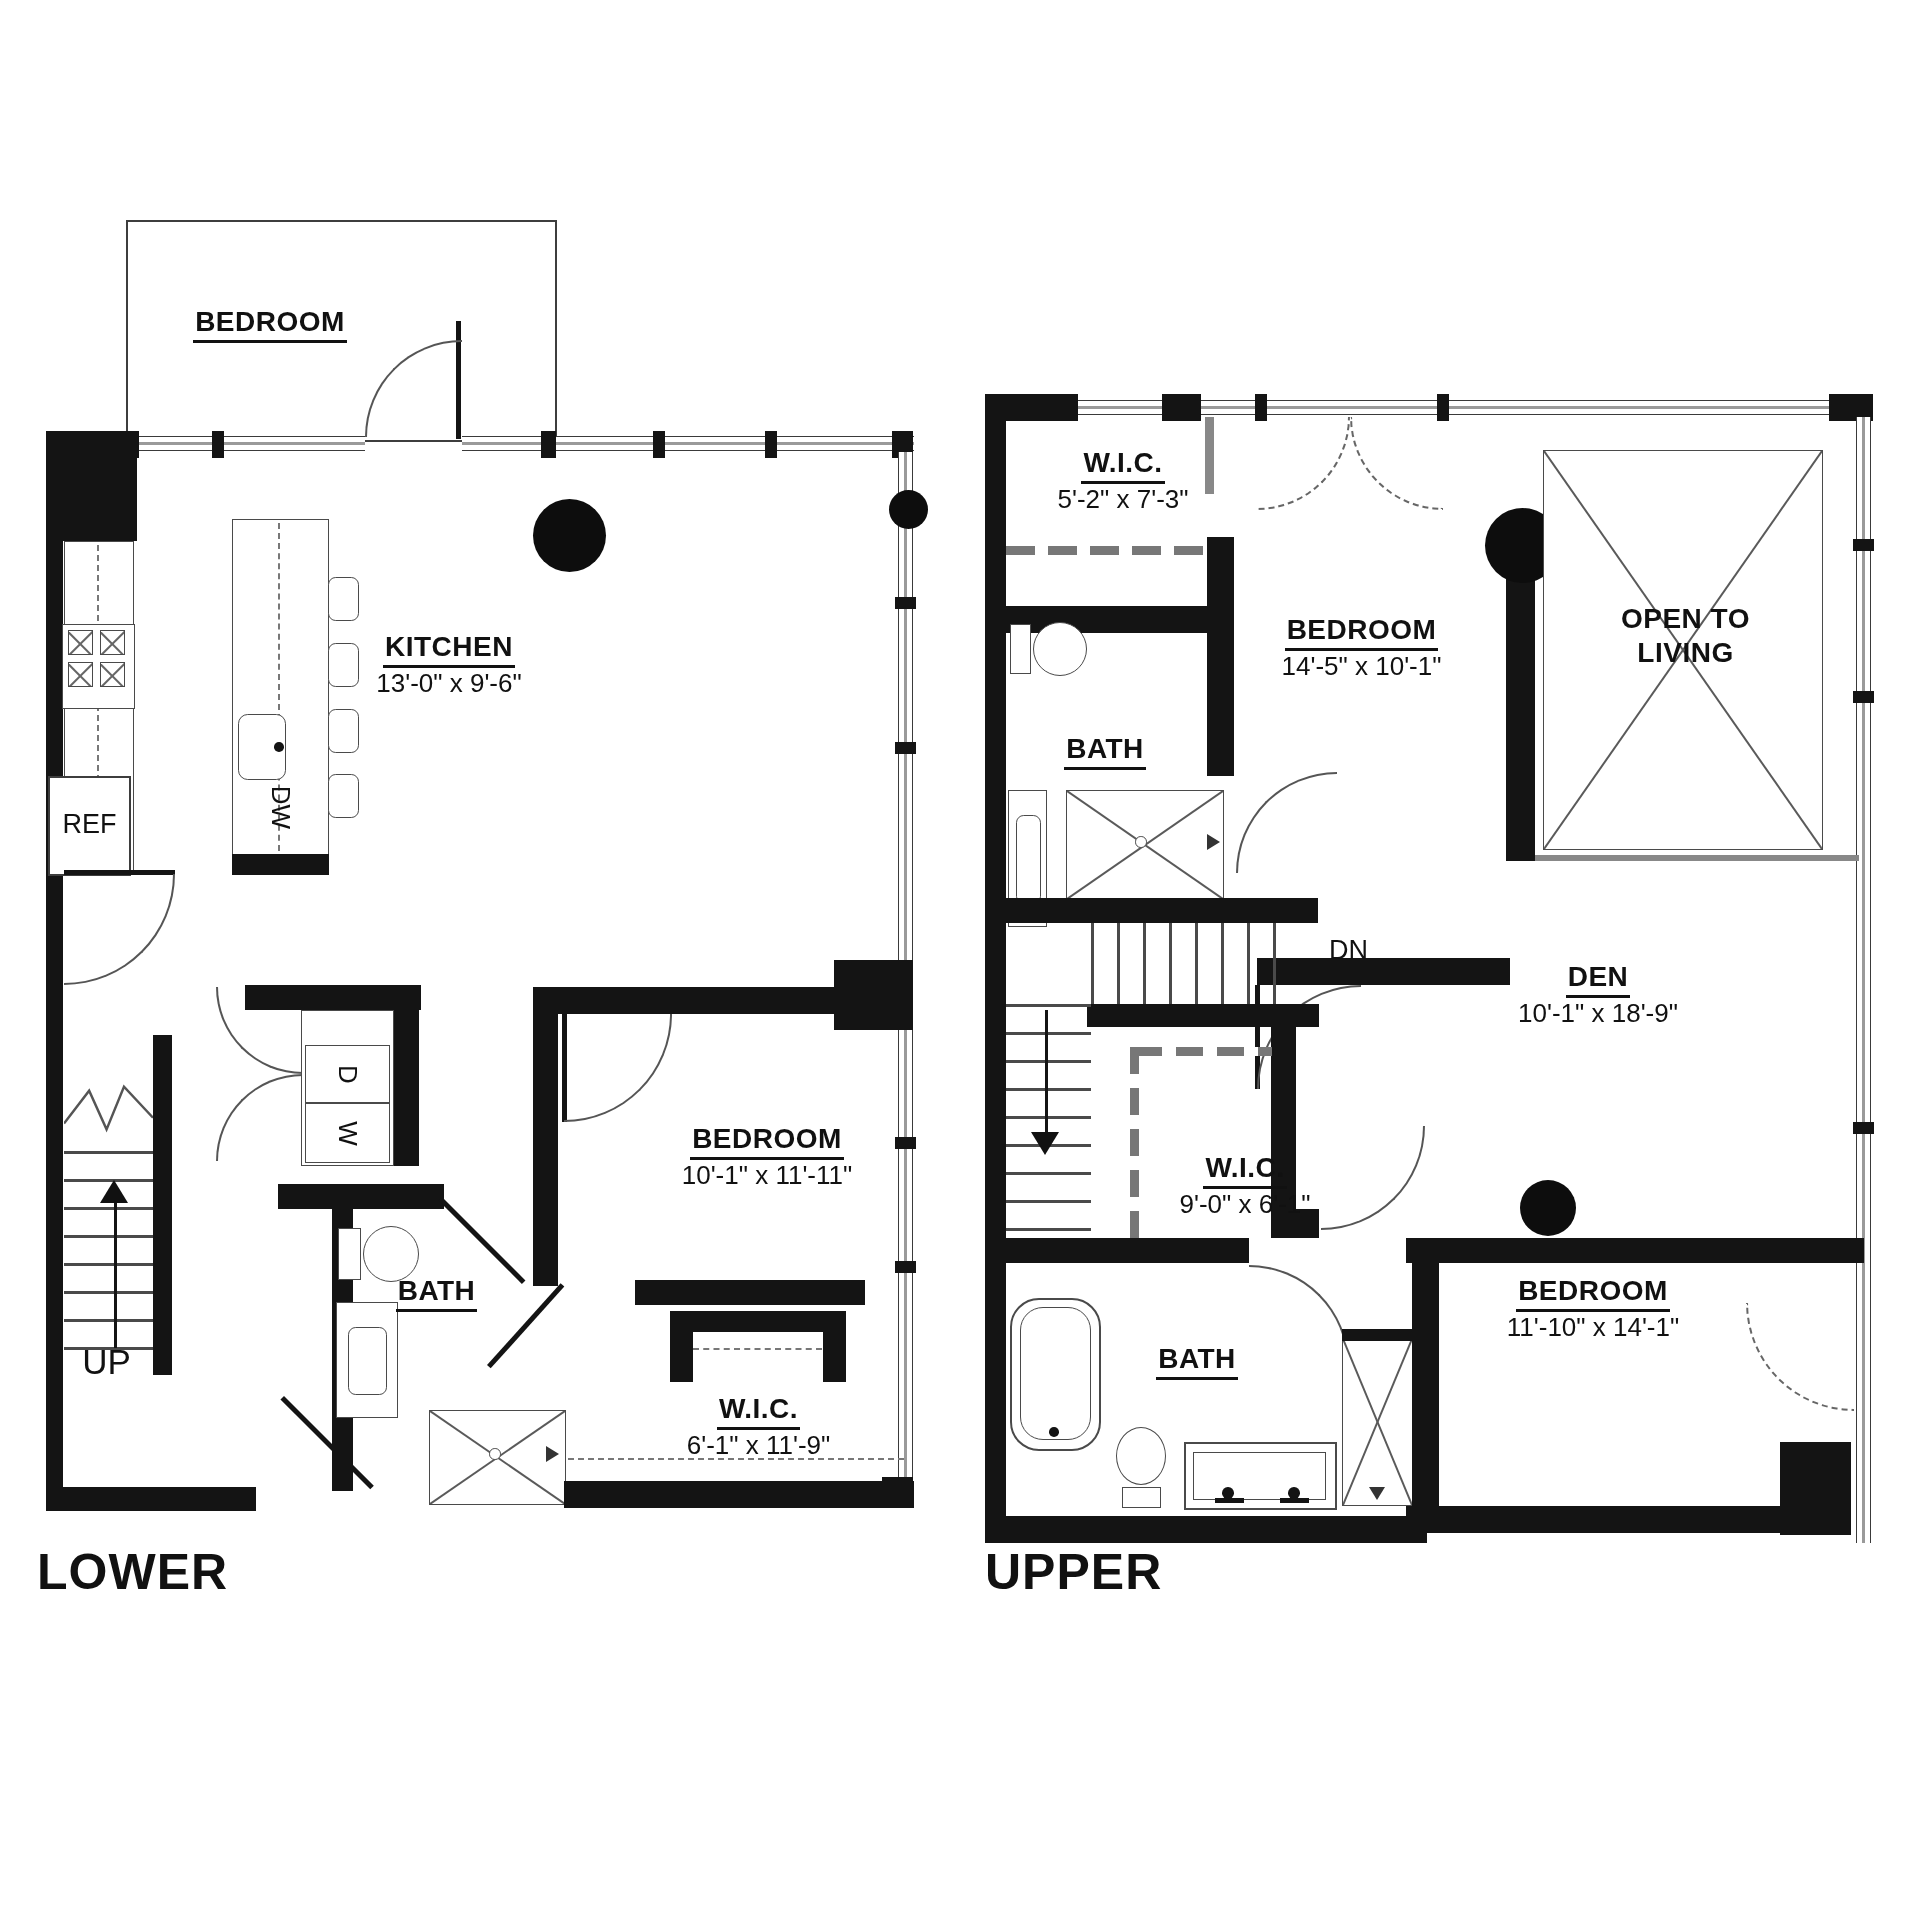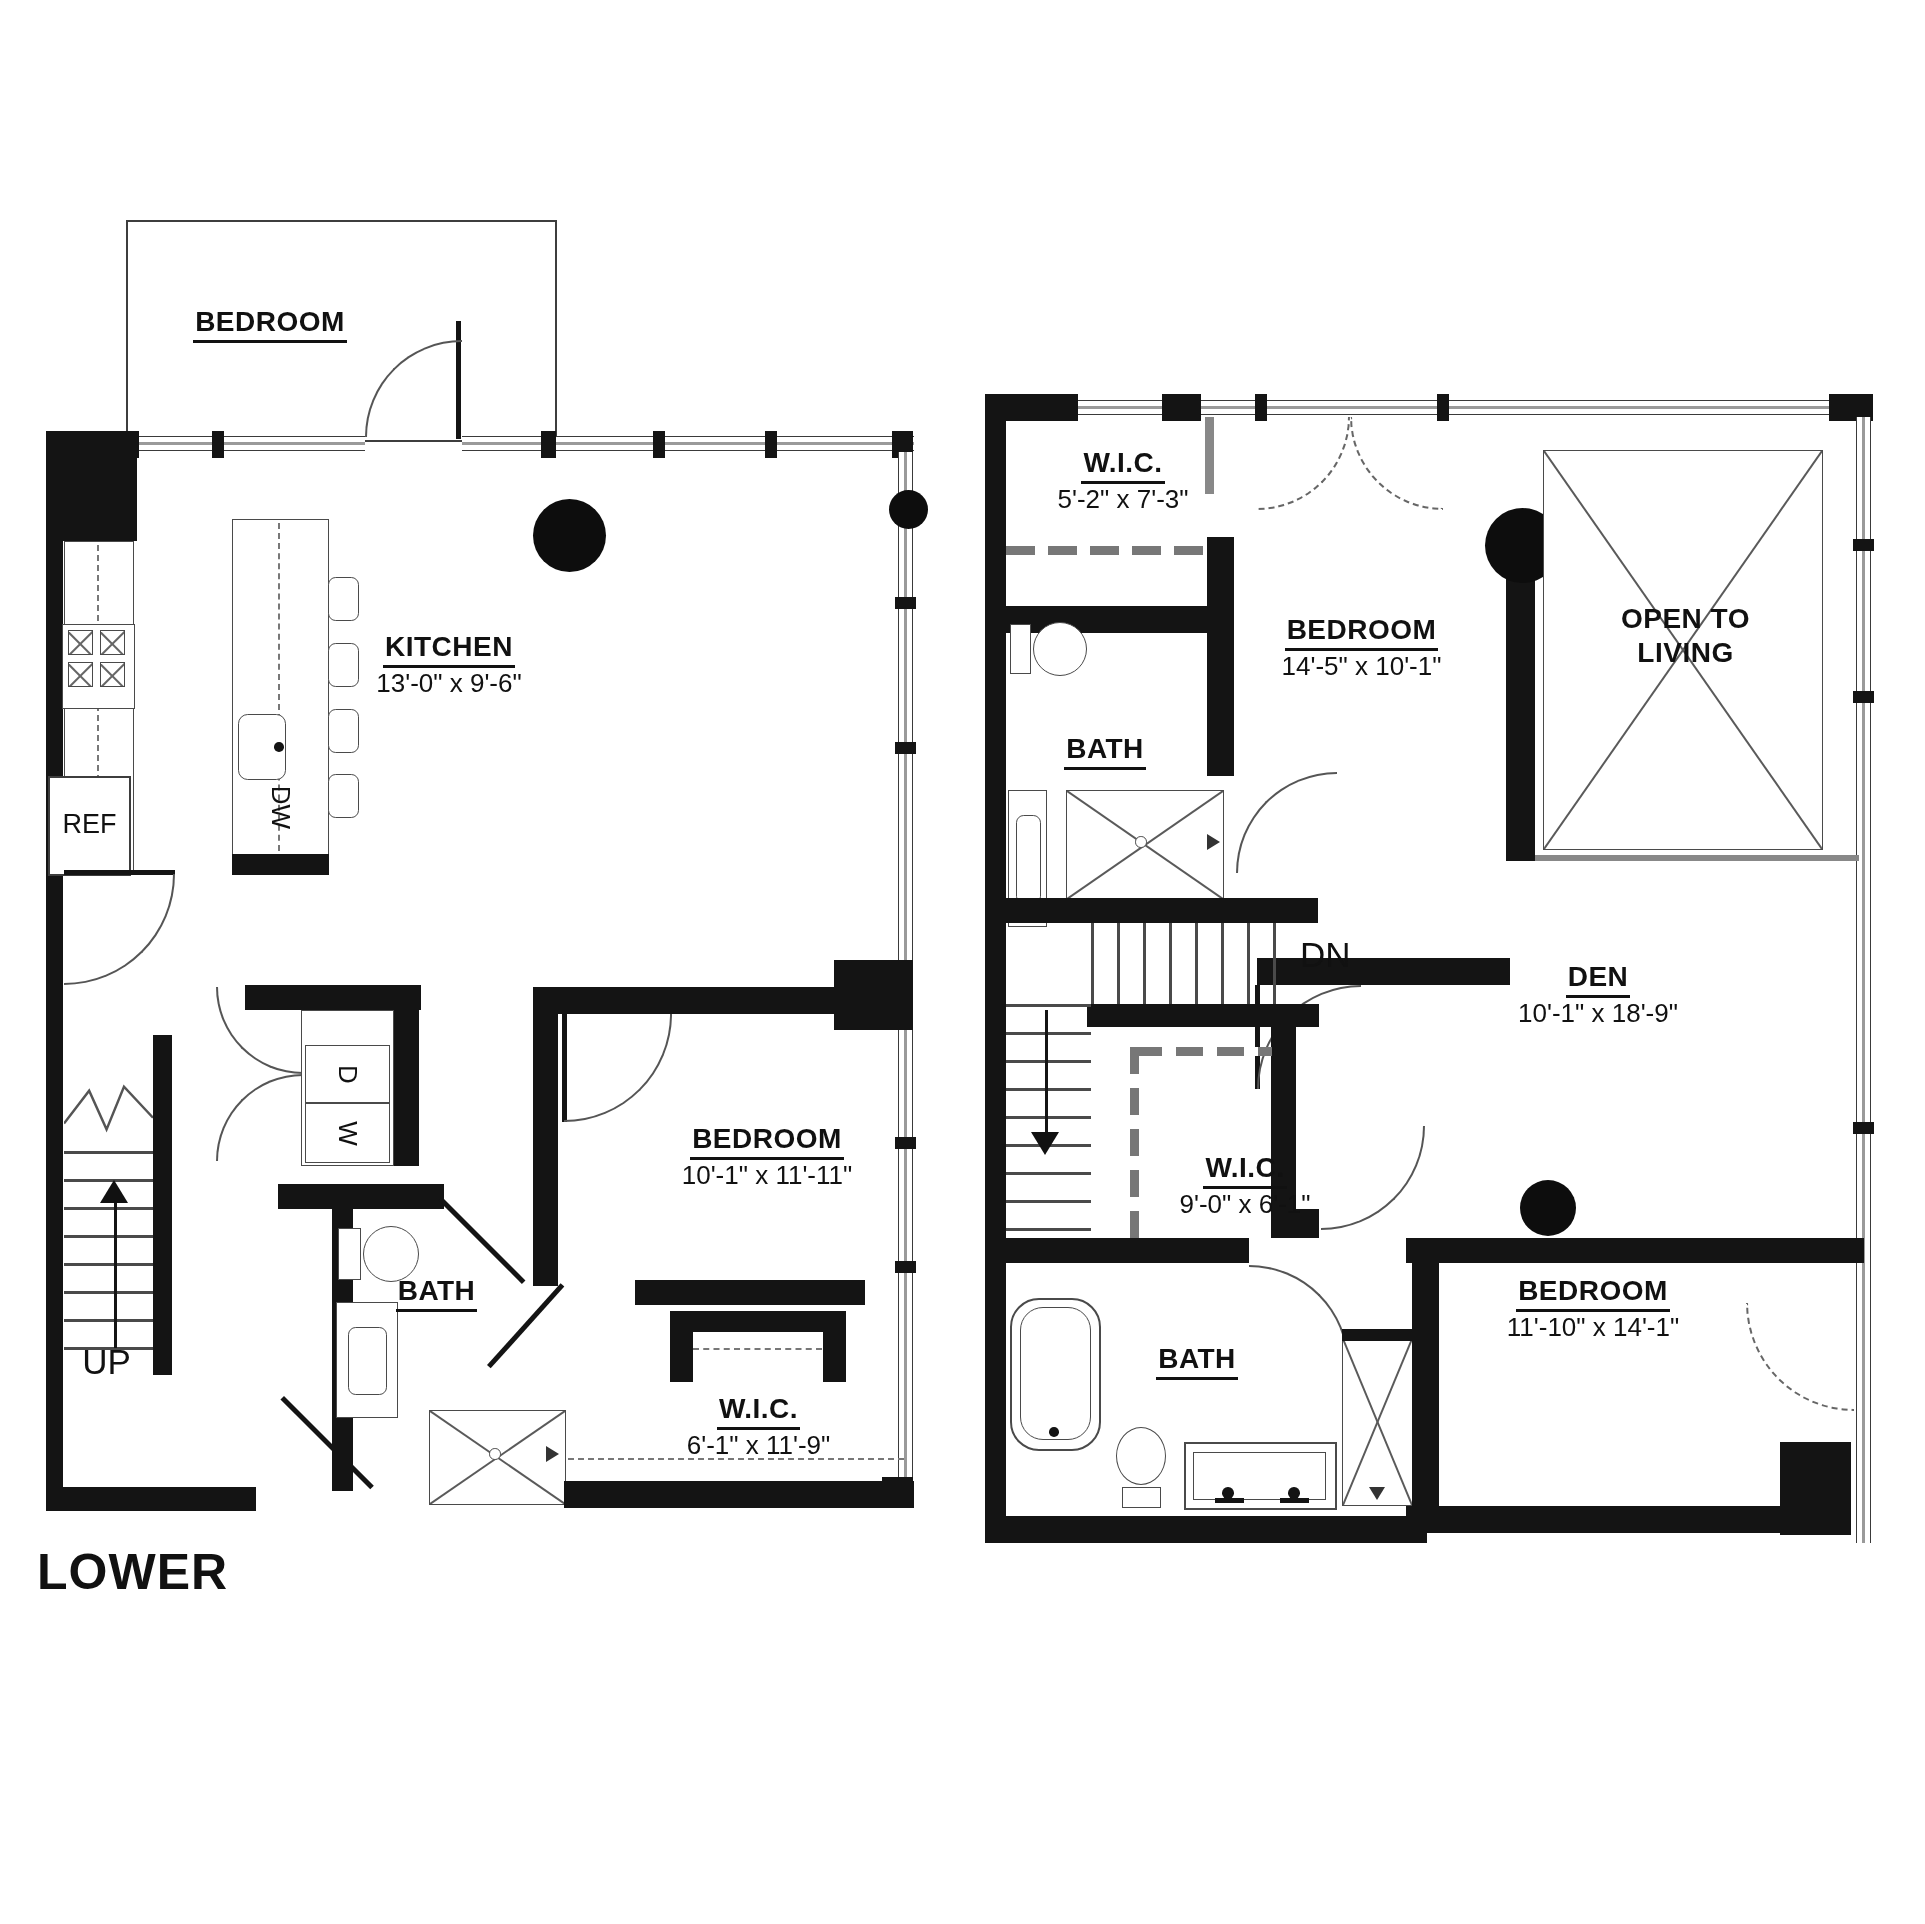--- a/index.html
+++ b/index.html
@@ -209,21 +209,21 @@
   <div class="dot" style="left:1485px;top:508px;width:75px;height:75px"></div>
   <svg class="xs" style="left:1543px;top:450px;width:280px;height:400px" viewBox="0 0 10 10" preserveAspectRatio="none">
       <line x1="0" y1="0" x2="10" y2="10"></line>
       <line x1="10" y1="0" x2="0" y2="10"></line>
     </svg>
   <div class="lbl" style="left:1583px;top:602px;width:205px">OPEN TO LIVING</div>
   <div class="a" style="left:1535px;top:855px;width:324px;height:5.8px;background:#888"></div>
 
   <div class="w" style="left:994px;top:898px;width:324px;height:25px"></div>
   <div class="str" style="left:1091px;top:923px;width:205px;height:81px"></div>
-  <div class="sm" style="left:1300px;top:935px;width:68px;text-align:left;font-size:35px">DN</div>
+  <div class="sm" style="left:1300px;top:935px;width:68px;text-align:right;font-size:27px">DN</div>
   <div class="w" style="left:1087px;top:1004px;width:232px;height:23px"></div>
   <div class="stb" style="left:1006px;top:1004px;width:85px;height:243px"></div>
   <div class="w" style="left:1045px;top:1010px;width:2.9px;height:127px"></div>
   <div class="a" style="left:1031px;top:1132px;width:0;height:0;border-left:14.5px solid transparent;border-right:14.5px solid transparent;border-top:23px solid #111"></div>
 
   <div class="w" style="left:1271px;top:1027px;width:25px;height:189px"></div>
   <div class="w" style="left:1271px;top:1209px;width:48px;height:29px"></div>
   <div class="a" style="left:1135px;top:1047px;width:137px;height:8.7px;background:repeating-linear-gradient(to right,#777 0 27px,#fff 27px 41px)"></div>
   <div class="a" style="left:1130px;top:1047px;width:8.7px;height:201px;background:repeating-linear-gradient(to bottom,#777 0 27px,#fff 27px 41px)"></div>
   <div class="lbl" style="left:1134px;top:1151px;width:222px"><span class="rn">W.I.C.</span><div class="dm">9'-0" x 6'-1"</div></div>
@@ -250,15 +250,16 @@
   <svg class="xs" style="left:1342px;top:1338px;width:71px;height:168px" viewBox="0 0 10 10" preserveAspectRatio="none">
       <line x1="0" y1="0" x2="10" y2="10"></line>
       <line x1="10" y1="0" x2="0" y2="10"></line>
     </svg>
   <div class="w" style="left:1342px;top:1329px;width:71px;height:11.6px"></div>
   <div class="a" style="left:1369px;top:1487px;width:0;height:0;border-left:8.7px solid transparent;border-right:8.7px solid transparent;border-top:13.5px solid #333"></div>
   <div class="w" style="left:1412px;top:1263px;width:27px;height:257px"></div>
 
   <div class="lbl" style="left:1453px;top:1274px;width:280px"><span class="rn">BEDROOM</span><div class="dm">11'-10" x 14'-1"</div></div>
 
+  <div class="title" style="left:985px;top:1543px;width:309px">UPPER</div>
 
 </div>
 
 
 </body></html>

